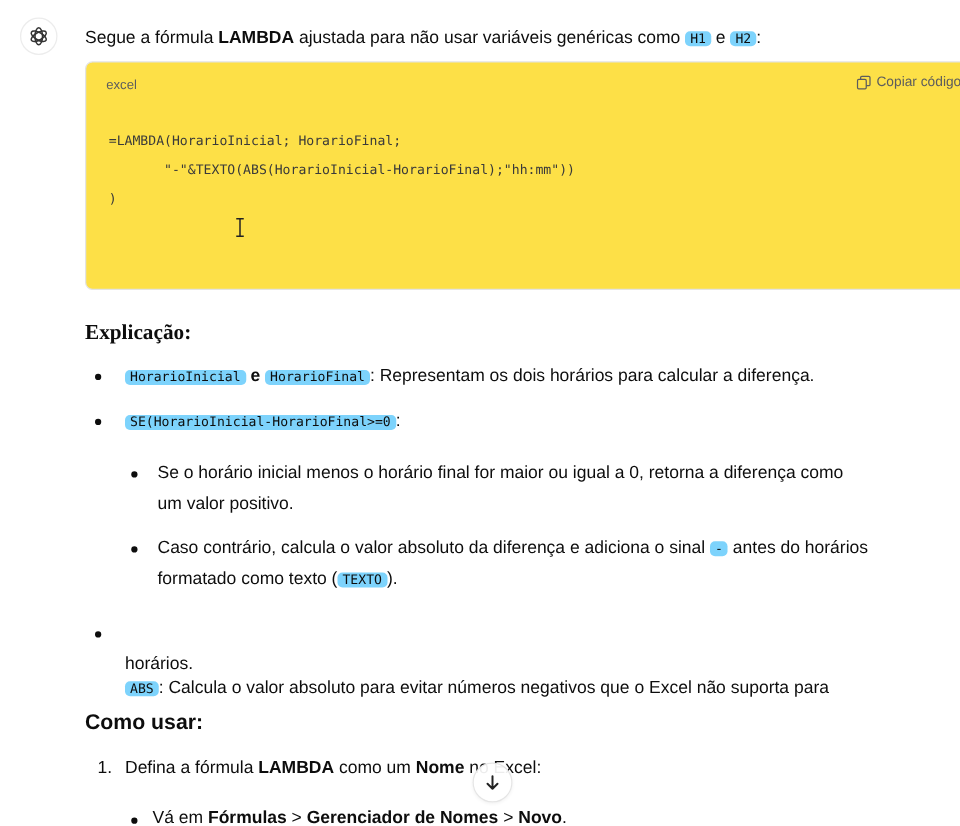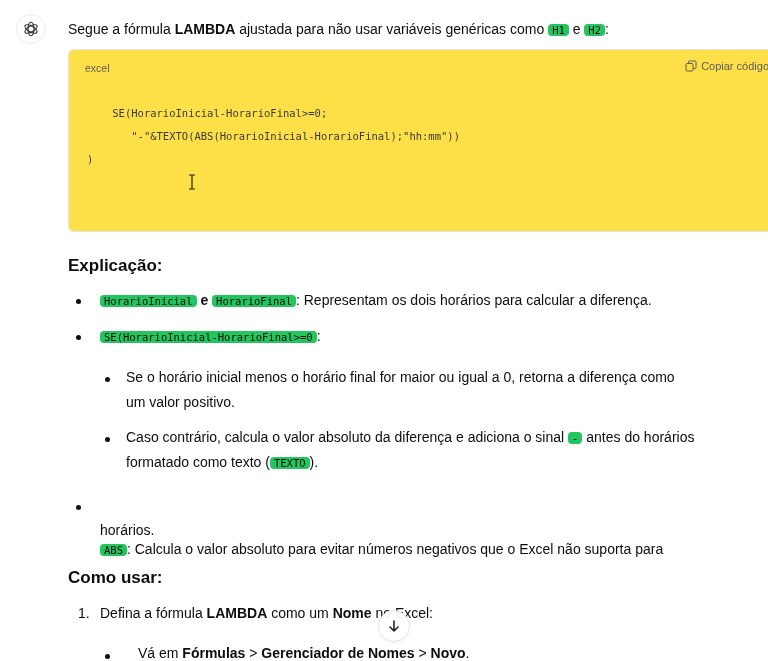--- a/index.html
+++ b/index.html
@@ -11,21 +11,21 @@
   }
   .avatar {
     position: absolute; left: 16px; top: 14px; width: 28px; height: 28px;
     border-radius: 50%; border: 1px solid #ececec; background: #fff;
     display: flex; align-items: center; justify-content: center;
   }
   .content { position: absolute; left: 68px; top: 0; width: 692px; }
   .intro { position: absolute; top: 18px; left: 0; line-height: 22px; white-space: nowrap; }
   .ic {
     font-family: "DejaVu Sans Mono", "Liberation Mono", monospace;
-    font-size: 10.5px; background: #22c55e; border-radius: 4px;
+    font-size: 10.5px; background: #7dd3fc; border-radius: 4px;
     padding: 0 4px; color: #0d0d0d;
   }
   b, .b { font-weight: 700; }
 
   .codeblock {
     position: absolute; left: 0; top: 49px; width: 718px; height: 183px;
     background: #fde047; border: 1px solid #e3e3e3; border-radius: 6px;
     box-sizing: border-box;
   }
   .code-lang { position: absolute; left: 16px; top: 12px; font-size: 10.5px; color: #5d5d5d; }
@@ -38,21 +38,21 @@
     font-family: "DejaVu Sans Mono", "Liberation Mono", monospace;
     font-size: 10.5px; line-height: 23px; color: #3a3a3a; white-space: pre;
   }
   .cursor {
     position: absolute; left: 119px; top: 124px; width: 8px; height: 16px;
   }
 
   h3 {
     position: absolute; left: 0; margin: 0; font-size: 17px; font-weight: 700; color: #0d0d0d;
   }
-  .h-expl { top: 256px; }
+  .h-expl { top: 256px; font-family: Liberation Serif, serif; }
   .h-como { top: 568px; }
   .bullet {
     position: absolute; width: 5px; height: 5px; border-radius: 50%; background: #0d0d0d;
   }
   .txt { position: absolute; white-space: nowrap; }
 
   .scroll-btn {
     position: absolute; left: 378px; top: 610px; width: 30px; height: 30px;
     border-radius: 50%; background: rgba(255,255,255,0.92); border: 1px solid #e5e5e5;
     display: flex; align-items: center; justify-content: center; cursor: pointer;
@@ -78,21 +78,21 @@
 
   <div class="codeblock">
     <div class="code-lang">excel</div>
     <div class="copy-btn">
       <svg width="12" height="12" viewBox="0 0 12 12" fill="none" stroke="#5d5d5d" stroke-width="1">
         <rect x="1" y="3.5" width="7" height="7.5" rx="1"></rect>
         <path d="M3.5 3.5V2a1 1 0 0 1 1-1H10a1 1 0 0 1 1 1v5.5a1 1 0 0 1-1 1H8"></path>
       </svg>
       <span>Copiar código</span>
     </div>
-    <div class="code"><div>    SE(HorarioInicial-HorarioFinal&gt;=0;</div><div>       "-"&amp;TEXTO(ABS(HorarioInicial-HorarioFinal);"hh:mm"))</div><div>)</div></div>
+    <div class="code"><div>=LAMBDA(HorarioInicial; HorarioFinal;</div><div>       "-"&amp;TEXTO(ABS(HorarioInicial-HorarioFinal);"hh:mm"))</div><div>)</div></div>
     <svg class="cursor" viewBox="0 0 8 16" fill="none" stroke="#222" stroke-width="1.2">
       <path d="M1 1h6M4 1v14M1 15h6"></path>
     </svg>
   </div>
 
   <h3 class="h-expl">Explicação:</h3>
 
   <div class="bullet" style="left:8px; top:299px;"></div>
   <div class="txt" style="left:32px; top:292px;">
     <span class="ic">HorarioInicial</span>
@@ -130,21 +130,21 @@
   </div>
 
   <h3 class="h-como">Como usar:</h3>
 
   <div class="txt" style="left:10px; top:605px;">1.</div>
   <div class="txt" style="left:32px; top:605px;">
     <span>Defina a fórmula </span><b>LAMBDA</b><span> como um </span><b>Nome</b><span> no Excel:</span>
   </div>
 
   <div class="bullet" style="left:37px; top:654px;"></div>
-  <div class="txt" style="left:70px; top:645px;text-align:right;">
+  <div class="txt" style="left:54px; top:645px;text-align:right;">
     <span>Vá em </span><b>Fórmulas</b><span> &gt; </span><b>Gerenciador de Nomes</b><span> &gt; </span><b>Novo</b><span>.</span>
   </div>
 </div>
 
 <div class="scroll-btn">
   <svg width="14" height="14" viewBox="0 0 14 14" fill="none" stroke="#222" stroke-width="1.6" stroke-linecap="round" stroke-linejoin="round">
     <path d="M7 2v10M3 8l4 4 4-4"></path>
   </svg>
 </div>
 

